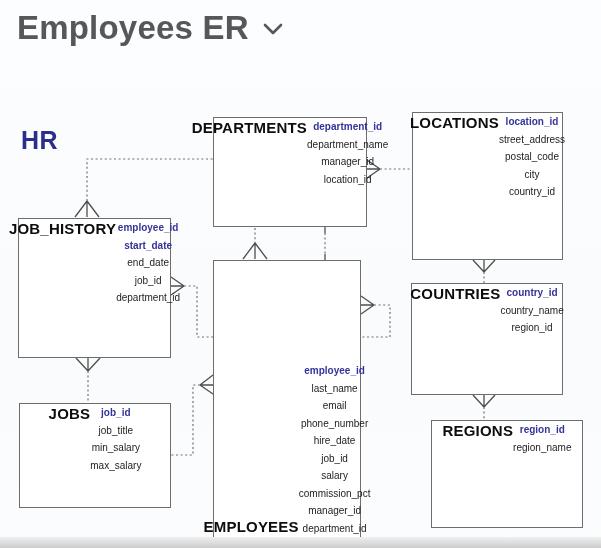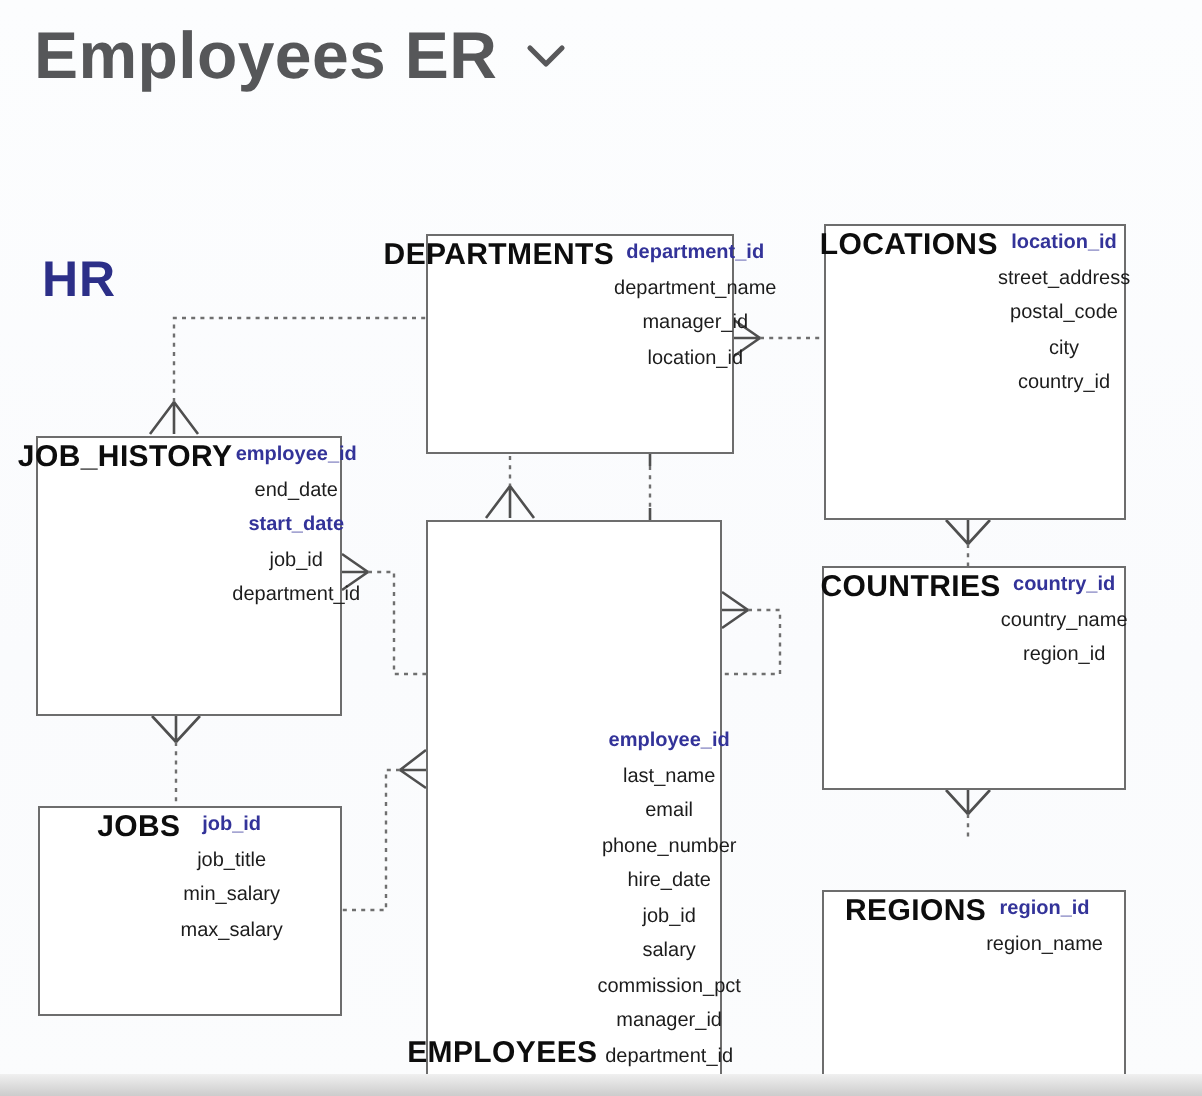--- a/index.html
+++ b/index.html
@@ -43,21 +43,21 @@
     font-size:10px; color:#1c1c1c; line-height:17.5px; white-space:nowrap;
   }
   .entity .col.pk { color:#333399; font-weight:bold; }
 
   .e-departments { left:213px; top:117px; width:154px; height:110px; }
   .e-locations   { left:412px; top:112px; width:151px; height:148px; }
   .e-job_history { left:18px;  top:218px; width:153px; height:140px; }
   .e-employees   { left:213px; top:260px; width:148px; height:278px;align-items:flex-end; }
   .e-countries   { left:411px; top:283px; width:152px; height:112px; }
   .e-jobs        { left:19px;  top:403px; width:152px; height:105px; }
-  .e-regions     { left:411px; top:420px; width:152px; height:95px;margin-top:25px;  }
+  .e-regions     { left:431px; top:420px; width:152px; height:108px;  }
 
   
   svg.wires { position:absolute; left:0; top:0; z-index:1; }
   .dash { stroke:#6f6f6f; stroke-width:1.2; fill:none; stroke-dasharray:2,2.6; }
   .foot { stroke:#4f4f4f; stroke-width:1.3; fill:none; }
   .stub { stroke:#4f4f4f; stroke-width:1.3; fill:none; }
 
   
   .bottom-strip {
     position:absolute; left:0; bottom:0; width:601px; height:11px;
@@ -151,22 +151,22 @@
         <div class="col">postal_code</div>
         <div class="col">city</div>
         <div class="col">country_id</div>
       </div>
   </div>
 
   <div class="entity e-job_history">
     <div class="etitle">JOB_HISTORY</div>
     <div>
         <div class="col pk">employee_id</div>
+        <div class="col pk">start_date</div>
         <div class="col">end_date</div>
-        <div class="col pk">start_date</div>
         <div class="col">job_id</div>
         <div class="col">department_id</div>
       </div>
   </div>
 
   <div class="entity e-employees">
     <div class="etitle">EMPLOYEES</div>
     <div>
         <div class="col pk">employee_id</div>
         <div class="col">last_name</div>

